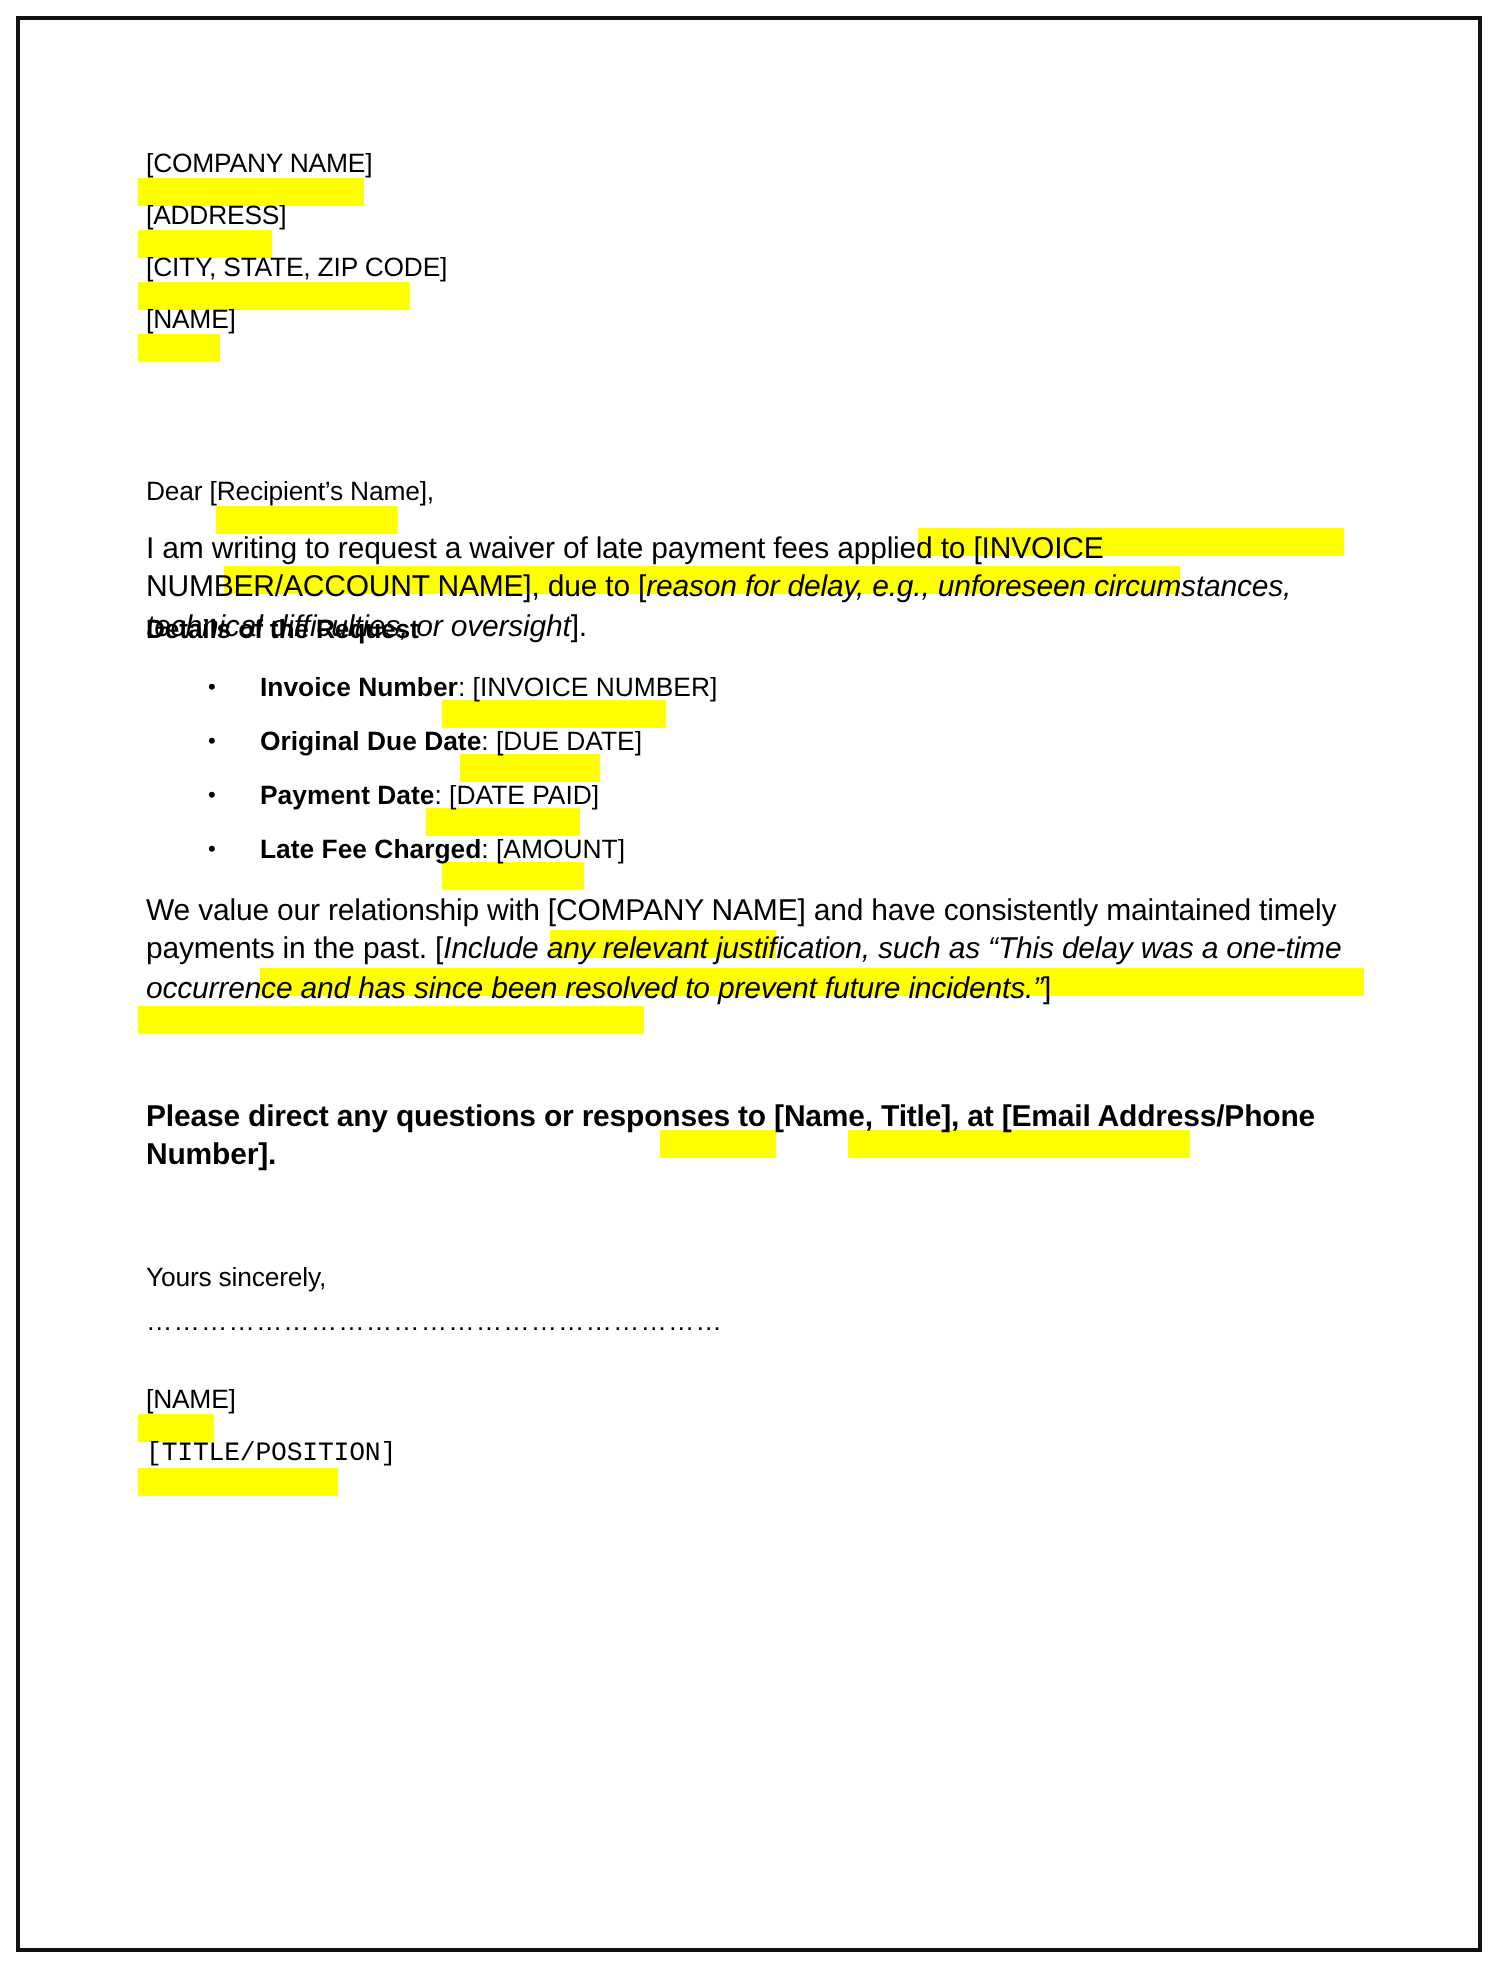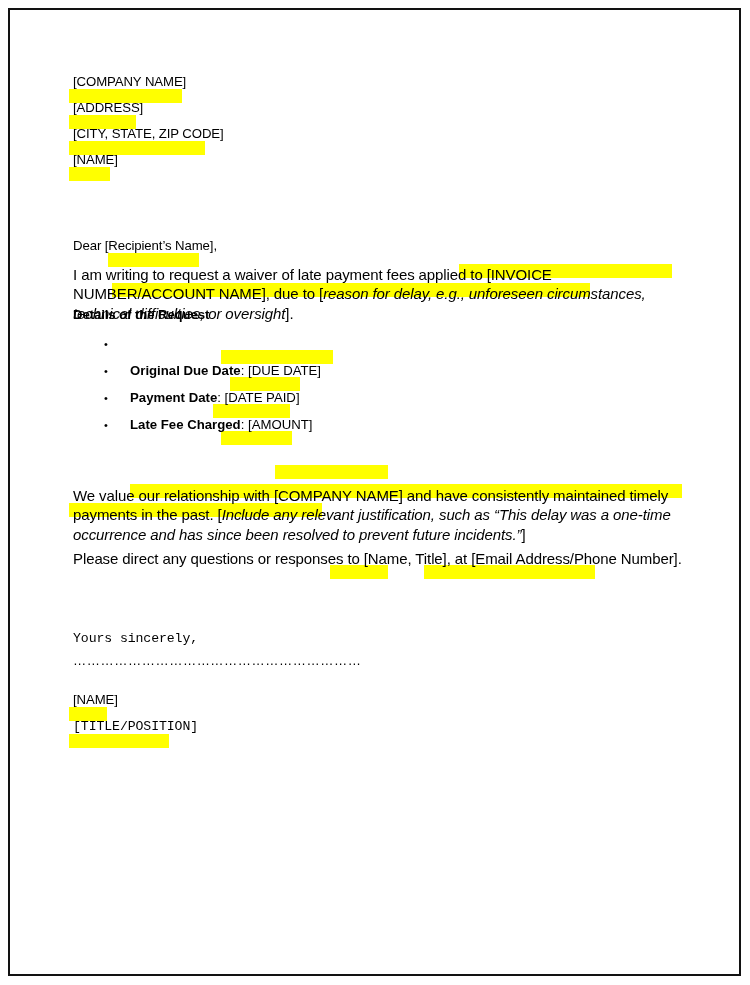--- a/index.html
+++ b/index.html
@@ -151,42 +151,43 @@
 
 
     <div class="line" style="top:238px;"><span>Dear [</span><span>Recipient’s Name</span><span>],</span></div>
 
     <div class="wrapline" style="top:265px;"><span>I am writing to request a waiver of late payment fees applied to [</span><span>INVOICE NUMBER/ACCOUNT NAME</span><span>], due to [</span><span class="i">reason for delay, e.g., unforeseen circumstances, technical difficulties, or oversight</span><span>].</span></div>
 
     <div class="line b" style="top:307px;">Details of the Request</div>
 
     <div class="bullet-row" style="top:336px;">
       <span class="bullet-dot">•</span>
+      <span class="bullet-text"><span class="b">Invoice Number</span><span>: [</span><span>INVOICE NUMBER</span><span>]</span></span>
     </div>
 
     <div class="bullet-row" style="top:363px;">
       <span class="bullet-dot">•</span>
       <span class="bullet-text"><span class="b">Original Due Date</span><span>: [</span><span>DUE DATE</span><span>]</span></span>
     </div>
 
     <div class="bullet-row" style="top:390px;">
       <span class="bullet-dot">•</span>
       <span class="bullet-text"><span class="b">Payment Date</span><span>: [</span><span>DATE PAID</span><span>]</span></span>
     </div>
 
     <div class="bullet-row" style="top:417px;">
       <span class="bullet-dot">•</span>
       <span class="bullet-text"><span class="b">Late Fee Charged</span><span>: [</span><span>AMOUNT</span><span>]</span></span>
     </div>
 
-    <div class="wrapline" style="top:446px;margin-top:40px;"><span>We value our relationship with [</span><span>COMPANY NAME</span><span>] and have consistently maintained timely payments in the past. [</span><span class="i">Include any relevant justification, such as “This delay was a one-time occurrence and has since been resolved to prevent future incidents.”</span><span>]</span></div>
+    <div class="wrapline" style="top:446px;"><span>We value our relationship with [</span><span>COMPANY NAME</span><span>] and have consistently maintained timely payments in the past. [</span><span class="i">Include any relevant justification, such as “This delay was a one-time occurrence and has since been resolved to prevent future incidents.”</span><span>]</span></div>
 
 
-    <div class="wrapline" style="top:549px;"><span>Please direct any questions or responses to [</span><span>Name, Title</span><span>], at [</span><span>Email Address/Phone Number</span><span>].</span></div>
+    <div class="wrapline" style="top:549px;font-weight:bold;"><span>Please direct any questions or responses to [</span><span>Name, Title</span><span>], at [</span><span>Email Address/Phone Number</span><span>].</span></div>
 
 
-    <div class="line" style="top:631px;font-family:Liberation Mono, monospace;">Yours sincerely,</div>
+    <div class="line" style="top:631px;">Yours sincerely,</div>
     <div class="dots" style="top:653px;">………………………………………………………</div>
     <div class="line" style="top:692px;text-align:right;">[NAME]</div>
     <div class="line" style="top:719px;font-family:Liberation Mono, monospace;">[TITLE/POSITION]</div>
 
   </div>
 </div>
 
 </body></html>

